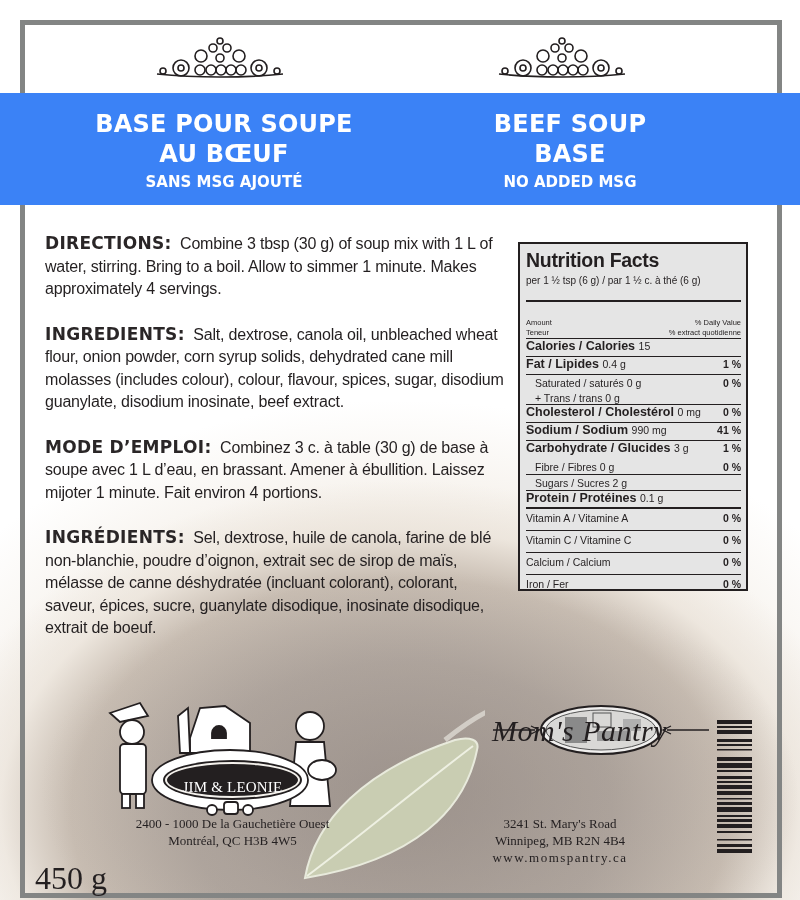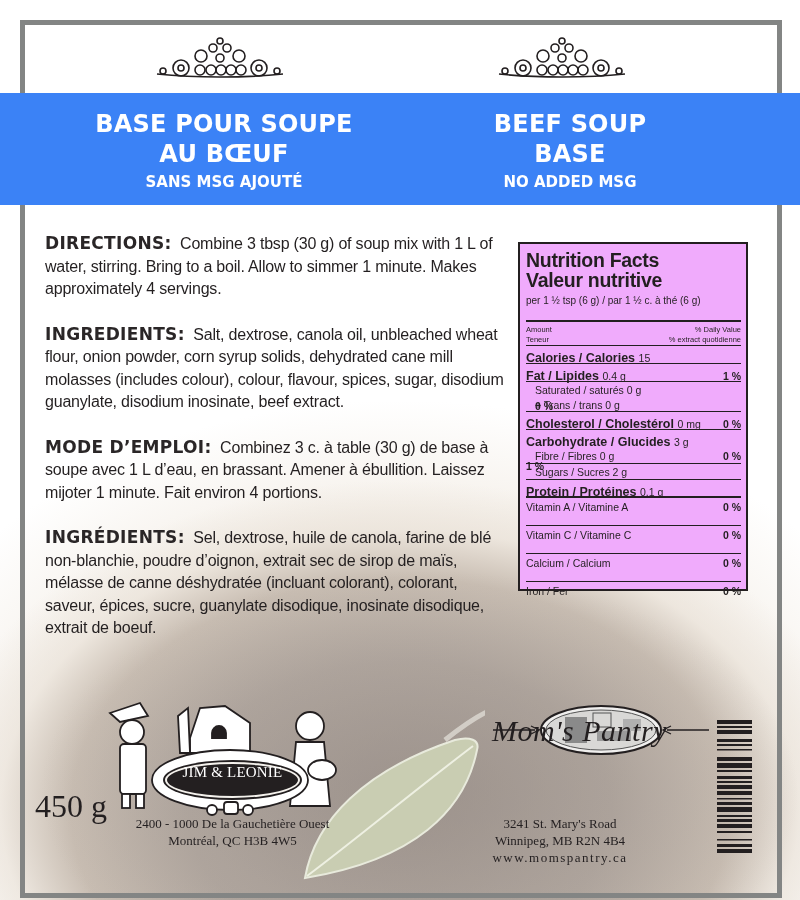--- a/index.html
+++ b/index.html
@@ -41,52 +41,52 @@
   .band-sub { font-size: 15px; line-height: 22px; margin-top: 2px; }
 
   
   .sections { position: absolute; left: 45px; top: 232px; width: 465px; }
   .section { font-size: 16px; line-height: 22.5px; color: #231f20; margin-bottom: 22px; font-family: "Liberation Sans", sans-serif; letter-spacing: -0.2px; }
   .section .head { font-family: "DejaVu Sans", sans-serif; font-weight: bold; font-size: 17px; letter-spacing: 0.3px; color: #2a2627; }
 
   
   .nf {
     position: absolute; left: 518px; top: 242px; width: 230px; height: 349px;
-    border: 2px solid #231f20; background: #f0abfc; padding: 6px 5px 0 6px;
+    border: 2px solid #231f20; background: #e5e5e5; padding: 6px 5px 0 6px;
     font-family: "Liberation Sans", sans-serif; color: #231f20;
   }
   .nf-title { font-size: 19.5px; font-weight: bold; line-height: 20px; letter-spacing: -0.3px; }
   .nf-serving { font-size: 10px; line-height: 14px; margin-top: 4px; padding-bottom: 12px; border-bottom: 2px solid #231f20; }
-  .nf-amount { display: flex; justify-content: space-between; font-size: 7.5px; line-height: 9.5px; padding: 3px 0 1px; border-bottom: 1px solid #231f20; }
+  .nf-amount { display: flex; justify-content: space-between; font-size: 7.5px; line-height: 9.5px; padding: 16px 0 1px; border-bottom: 1px solid #231f20; }
   .nf-amount .col { display: flex; flex-direction: column; }
   .nf-amount .col.r { text-align: right; }
-  .nf-row { display: flex; justify-content: space-between; align-items: baseline; border-bottom: 1px solid #231f20; height: 18px; line-height: 24px; font-size: 12.5px; }
+  .nf-row { display: flex; justify-content: space-between; align-items: baseline; border-bottom: 1px solid #231f20; height: 18px; line-height: 14px; font-size: 12.5px; }
   .nf-row b { font-weight: bold; }
   .nf-row .val { font-size: 10.5px; font-weight: normal; }
   .nf-row .dv { font-size: 10.5px; font-weight: bold; }
   .nf-row.sub { font-size: 10.5px; padding-left: 9px; height: 16px; line-height: 16px; }
   .nf-row.sub2 { font-size: 10.5px; padding-left: 9px; height: 14px; line-height: 14px; }
-  .nf-row.noline { border-bottom: none; flex-direction: column; }
+  .nf-row.noline { border-bottom: none; }
   .nf-row.thick { border-bottom: 2.5px solid #231f20; }
-  .nf-row.vit { font-size: 10.5px; height: 28px; line-height: 18px; }
+  .nf-row.vit { font-size: 10.5px; height: 22px; line-height: 18px; }
   .nf-row.last { border-bottom: none; }
 
   
   .jim-logo { position: absolute; left: 100px; top: 698px; width: 245px; height: 120px; }
   .jim-badge {
     position: absolute; left: 165px; top: 762px; width: 135px; height: 36px; border-radius: 50%;
     background: #231f20; border: 2px solid #f4f1ec; box-shadow: 0 0 0 2px #231f20;
-    display: flex; align-items: flex-start; justify-content: center;
+    display: flex; align-items: flex-end; justify-content: center;
   }
   .jim-badge span { color: #ffffff; font-family: "Liberation Serif", serif; font-size: 15px; letter-spacing: 0.2px; }
   .addr { position: absolute; font-family: "Liberation Serif", serif; color: #231f20; text-align: center; font-size: 13px; line-height: 17px; }
   .addr.jim { left: 120px; top: 815px; width: 225px; }
   .addr.mom { left: 475px; top: 815px; width: 170px; }
   .addr .web { letter-spacing: 1.5px; }
-  .weight { position: absolute; left: 35px; top: 788px; font-family: "Liberation Serif", serif; font-size: 32px; color: #231f20; line-height: 36px; }
+  .weight { position: absolute; left: 35px; top: 860px; font-family: "Liberation Serif", serif; font-size: 32px; color: #231f20; line-height: 36px; }
 
   .mom-oval { position: absolute; left: 493px; top: 705px; width: 216px; height: 50px; }
   .mom-name { position: absolute; left: 472px; top: 714px; width: 215px; text-align: center; font-family: Liberation Serif, serif; font-style: italic; font-size: 30px; color: #231f20; letter-spacing: 0.5px; }
 
   .barcode { position: absolute; left: 717px; top: 720px; width: 35px; height: 134px; }
   .leaf { position: absolute; left: 295px; top: 700px; width: 190px; height: 185px; }
 </style>
 </head>
 <body>
 
@@ -172,21 +172,20 @@
     <span>Combinez 3 c. à table (30 g) de base à soupe avec 1 L d’eau, en brassant.  Amener à ébullition. Laissez mijoter 1 minute.  Fait environ 4 portions.</span>
   </p>
   <p class="section">
     <span class="head">INGRÉDIENTS:</span>&nbsp;
     <span>Sel, dextrose, huile de canola, farine de blé non-blanchie, poudre d’oignon, extrait sec de sirop de maïs, mélasse de canne déshydratée (incluant colorant), colorant, saveur, épices, sucre, guanylate disodique, inosinate disodique, extrait de boeuf.</span>
   </p>
 </div>
 
 <div class="nf">
   <div class="nf-title">Nutrition Facts</div>
-  <div class="nf-title">Valeur nutritive</div>
   <div class="nf-serving">per 1 ½ tsp (6 g) / par 1 ½ c. à thé (6 g)</div>
   <div class="nf-amount">
     <div class="col">
       <span>Amount</span>
       <span>Teneur</span>
     </div>
     <div class="col r">
       <span>% Daily Value</span>
       <span>% extract quotidienne</span>
     </div>
@@ -201,20 +200,24 @@
   <div class="nf-row sub noline">
     <span>Saturated / saturés 0 g</span>
     <span class="dv">0 %</span>
   </div>
   <div class="nf-row sub2">
     <span>+ Trans / trans 0 g</span>
   </div>
   <div class="nf-row">
     <span><b>Cholesterol / Cholestérol</b> <span class="val">0 mg</span></span>
     <span class="dv">0 %</span>
+  </div>
+  <div class="nf-row">
+    <span><b>Sodium / Sodium</b> <span class="val">990 mg</span></span>
+    <span class="dv">41 %</span>
   </div>
   <div class="nf-row noline">
     <span><b>Carbohydrate / Glucides</b> <span class="val">3 g</span></span>
     <span class="dv">1 %</span>
   </div>
   <div class="nf-row sub">
     <span>Fibre / Fibres 0 g</span>
     <span class="dv">0 %</span>
   </div>
   <div class="nf-row sub">

